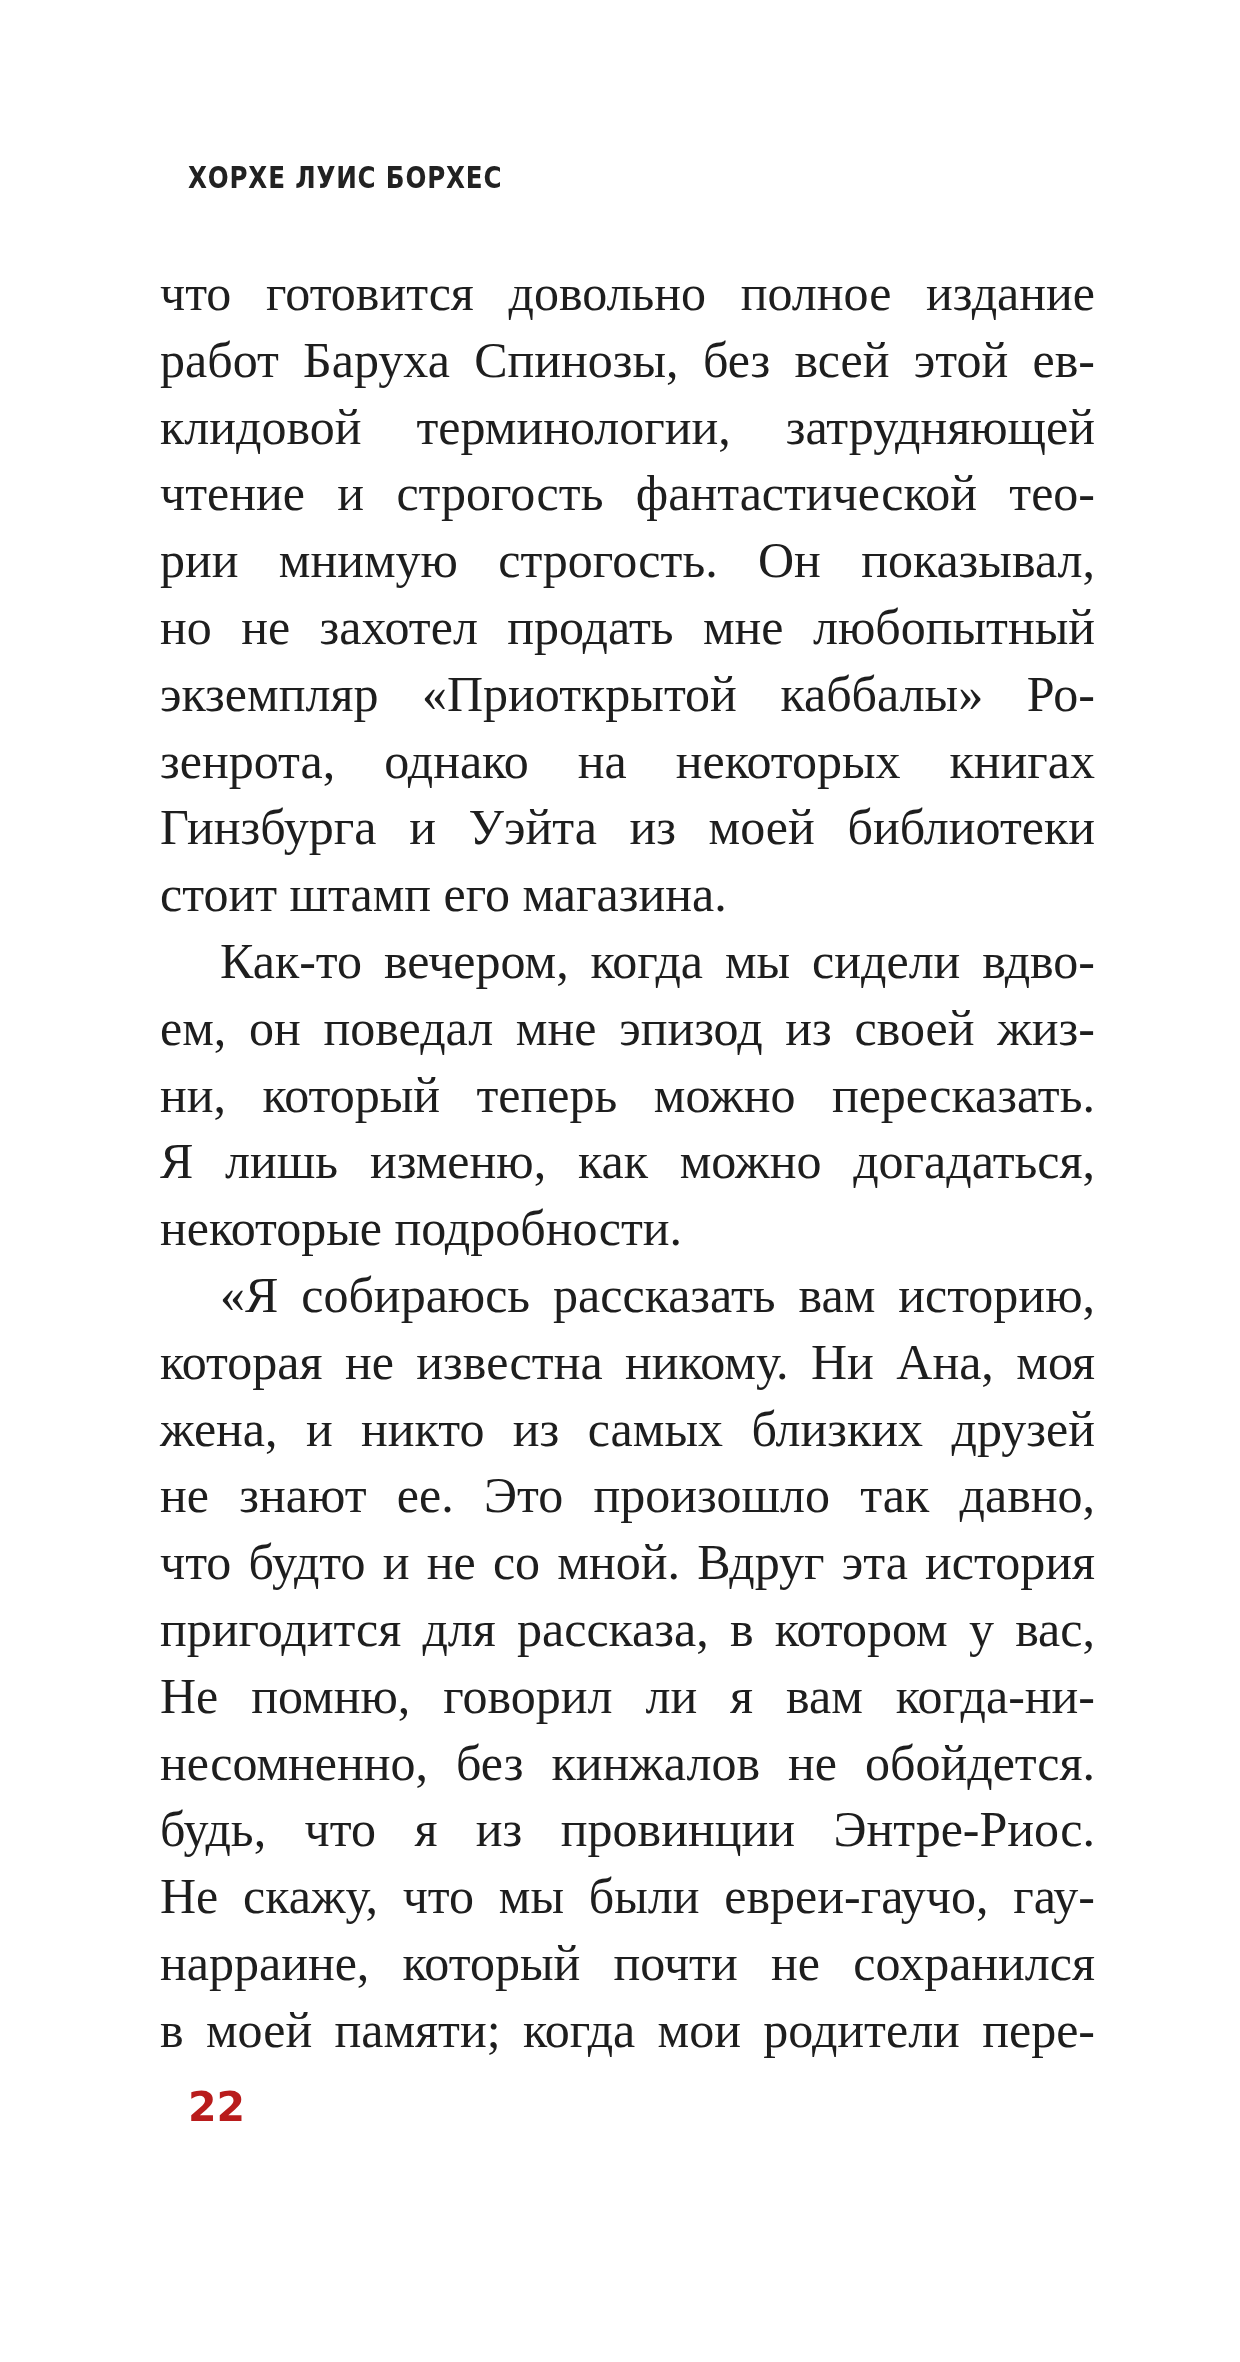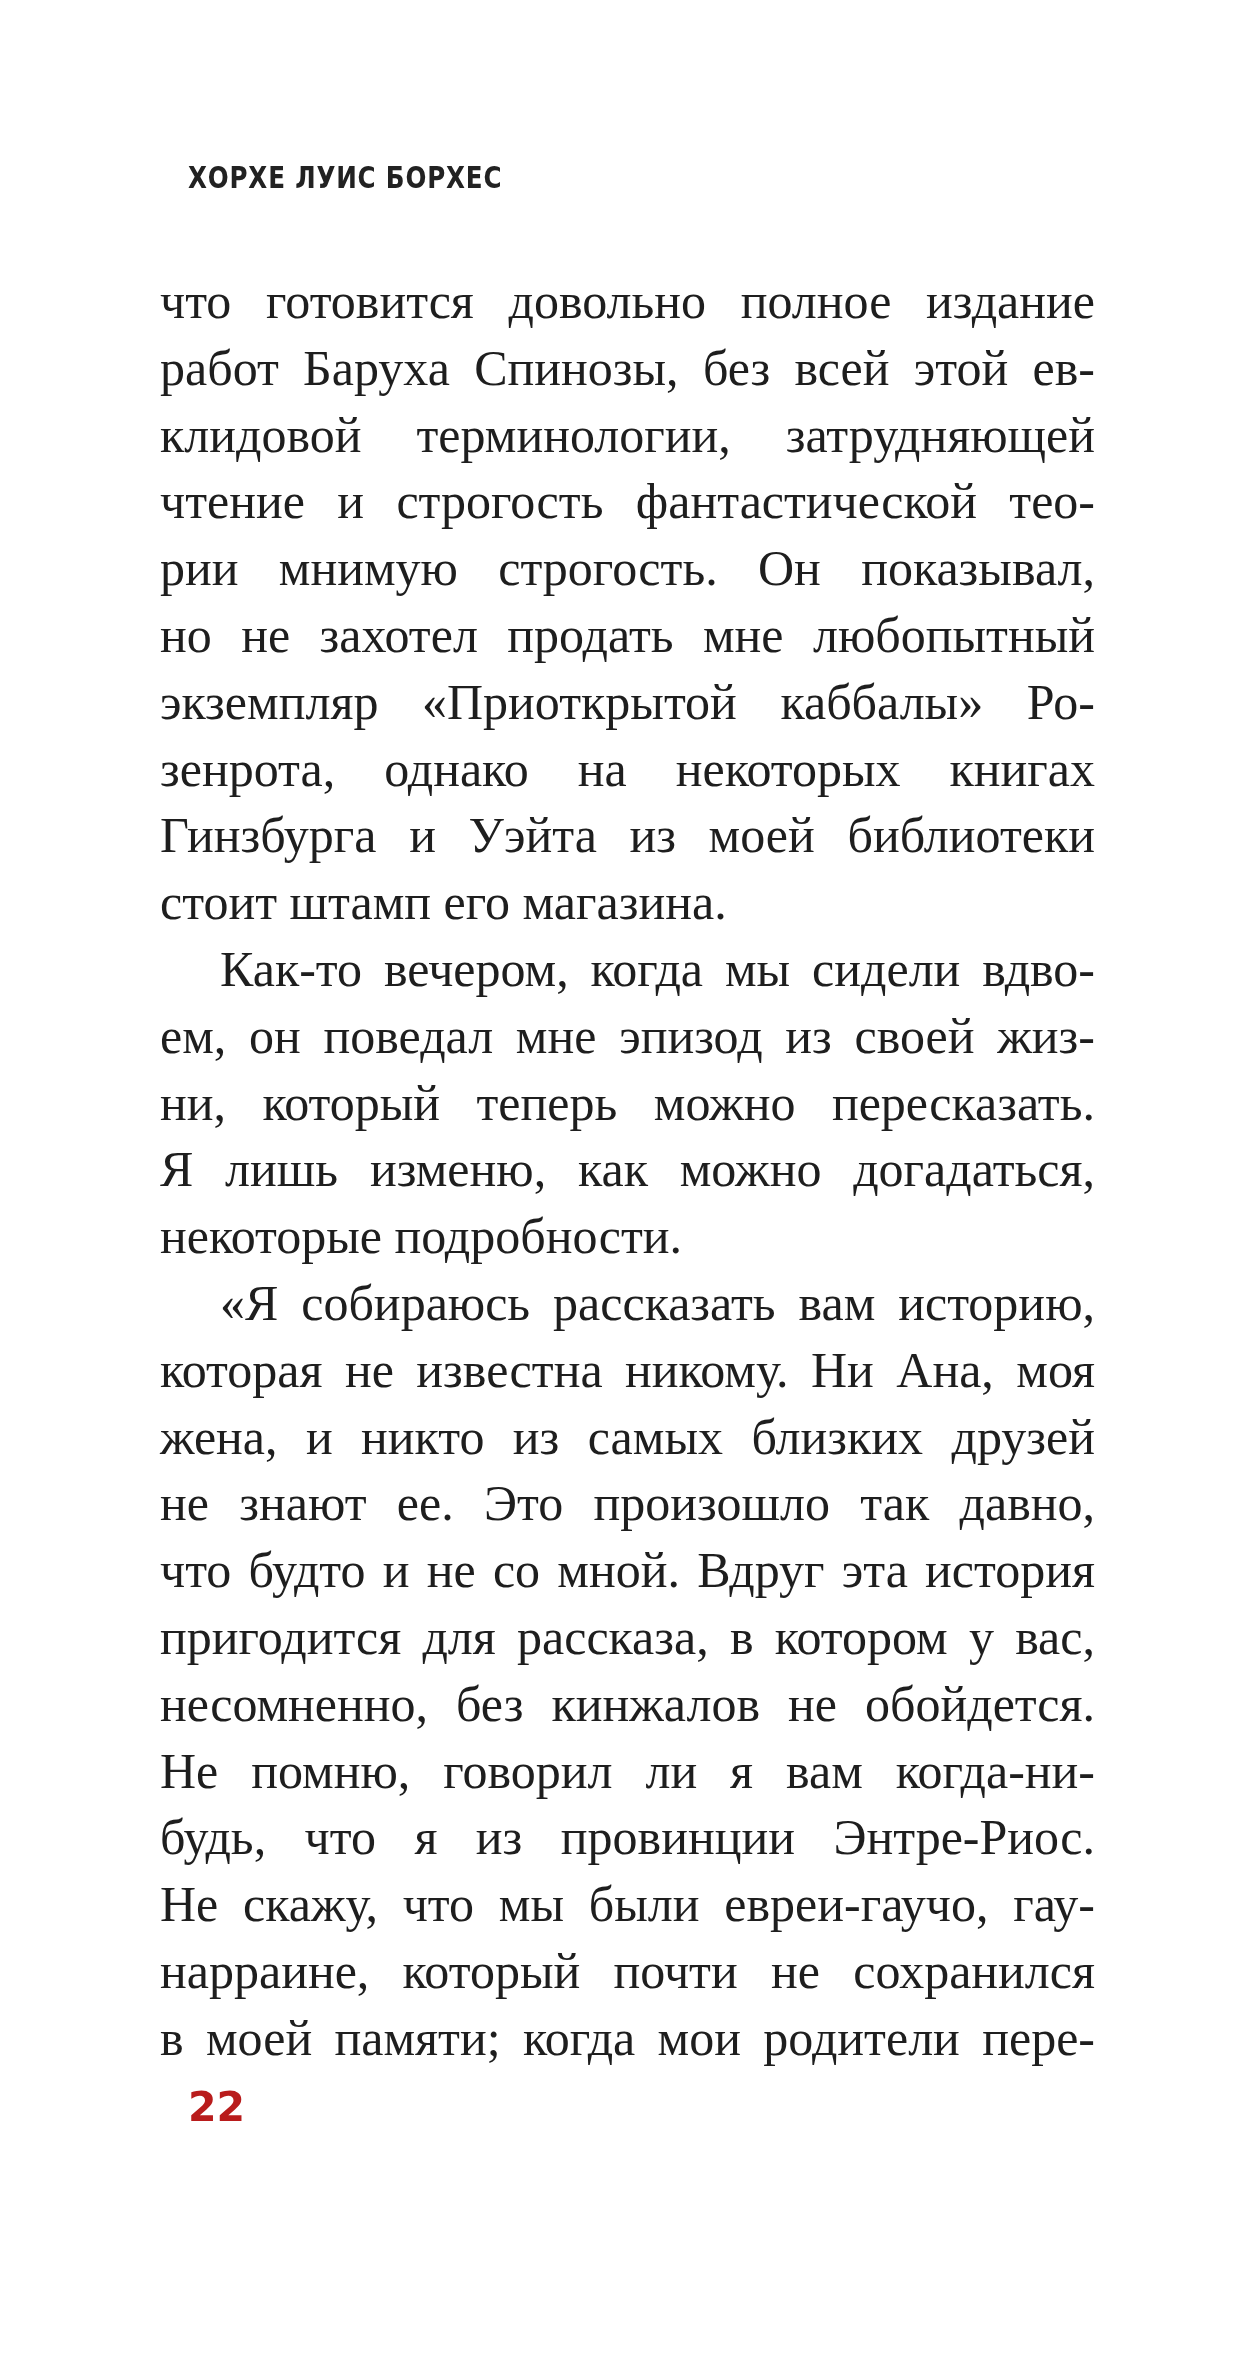--- a/index.html
+++ b/index.html
@@ -22,21 +22,21 @@
       font-size: 30px;
       font-weight: bold;
       letter-spacing: 1px;
       transform: scaleX(0.82);
       transform-origin: left top;
       color: #222222;
     }
     .body-text {
       position: absolute;
       left: 160px;
-      top: 268px;
+      top: 260px;
       width: 935px;
     }
     .line {
       font-family: "Liberation Serif", serif;
       font-size: 50px;
       height: 66.8px;
       line-height: 66.8px;
       white-space: nowrap;
       color: #1e1e1e;
       text-align: justify;
@@ -81,22 +81,22 @@
     <div class="line">ни, который теперь можно пересказать.</div>
     <div class="line">Я лишь изменю, как можно догадаться,</div>
     <div class="line last">некоторые подробности.</div>
 
     <div class="line indent">«Я собираюсь рассказать вам историю,</div>
     <div class="line">которая не известна никому. Ни Ана, моя</div>
     <div class="line">жена, и никто из самых близких друзей</div>
     <div class="line">не знают ее. Это произошло так давно,</div>
     <div class="line">что будто и не со мной. Вдруг эта история</div>
     <div class="line">пригодится для рассказа, в котором у вас,</div>
+    <div class="line">Не помню, говорил ли я вам когда-ни-</div>
     <div class="line">несомненно, без кинжалов не обойдется.</div>
-    <div class="line">Не помню, говорил ли я вам когда-ни-</div>
     <div class="line">будь, что я из провинции Энтре-Риос.</div>
     <div class="line">Не скажу, что мы были евреи-гаучо, гау-</div>
     <div class="line">нарраине, который почти не сохранился</div>
     <div class="line">в моей памяти; когда мои родители пере-</div>
   </div>
 
   <div class="folio">22</div>
 </div>
 
 </body></html>

